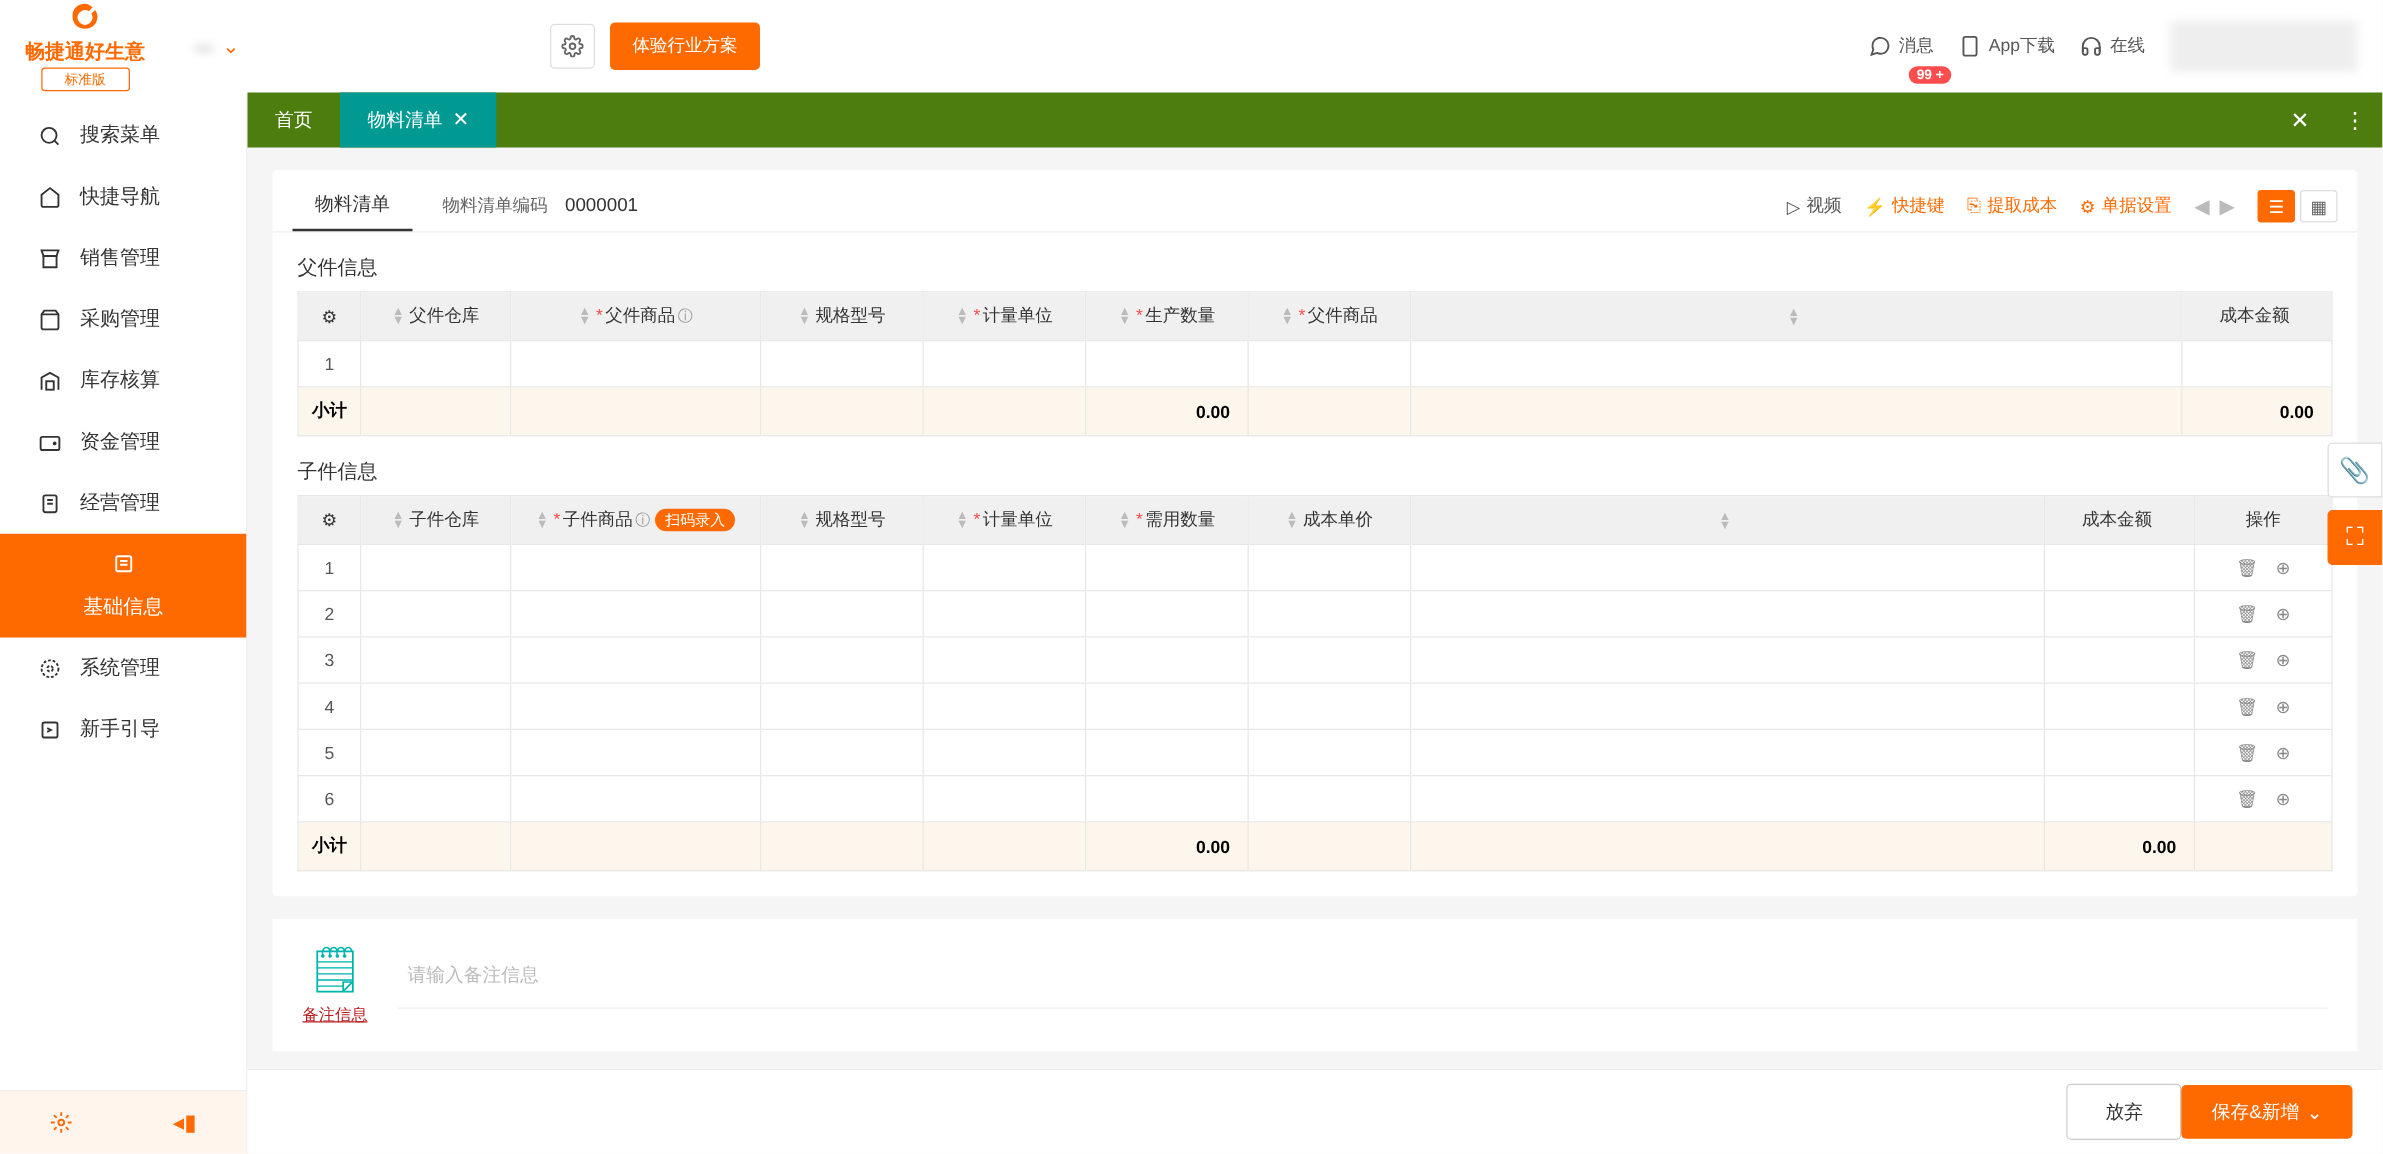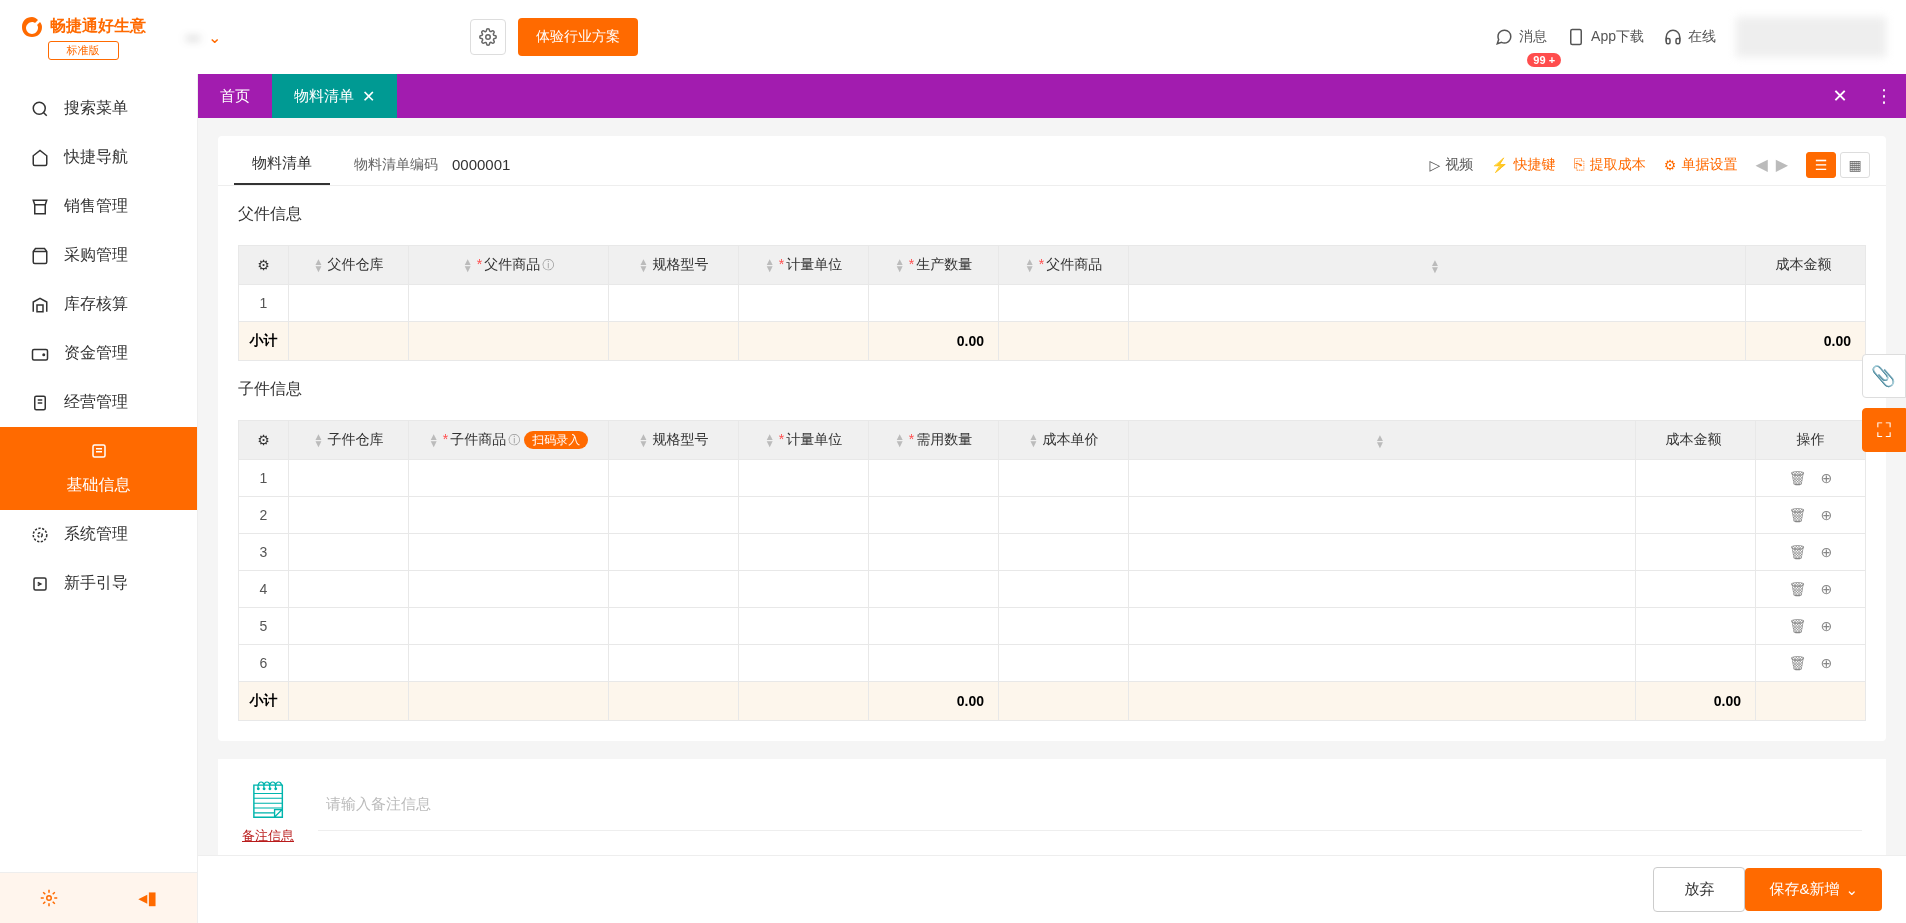--- a/index.html
+++ b/index.html
@@ -24,21 +24,21 @@
 
 .sidebar { position: absolute; left: 0; top: 74px; width: 198px; bottom: 0; background: #fff; border-right: 1px solid #eee; display: flex; flex-direction: column; }
 .menu-items { flex: 1; padding-top: 10px; }
 .menu-item { display: flex; align-items: center; gap: 14px; padding: 14px 30px; font-size: 16px; color: #333; cursor: pointer; }
 .menu-item.active { background: #ff6a00; color: #fff; flex-direction: column; }
 .menu-icon { width: 20px; height: 20px; display: flex; align-items: center; justify-content: center; }
 .sidebar-bottom { display: flex; border-top: 1px solid #eee; background: #fff5ed; }
 .sb-btn { flex: 1; height: 50px; display: flex; align-items: center; justify-content: center; color: #ff6a00; cursor: pointer; font-size: 18px; }
 
 
-.tab-bar { position: absolute; left: 198px; top: 74px; right: 0; height: 44px; background: #a21caf; display: flex; align-items: center; }
+.tab-bar { position: absolute; left: 198px; top: 74px; right: 0; height: 44px; background: #4d7c0f; display: flex; align-items: center; }
 .tab { height: 44px; padding: 0 22px; display: flex; align-items: center; gap: 8px; font-size: 15px; color: #fff; cursor: pointer; }
 .tab.active { background: #009a93; }
 .tab-close { font-size: 16px; cursor: pointer; }
 .tab-bar-right { margin-left: auto; display: flex; align-items: center; }
 .tbr-btn { width: 44px; height: 44px; display: flex; align-items: center; justify-content: center; color: #fff; cursor: pointer; font-size: 18px; }
 
 
 .content { position: absolute; left: 198px; top: 118px; right: 0; bottom: 0; padding: 18px 20px 0 20px; overflow: auto; }
 .card { background: #fff; border-radius: 4px; }
 .card-header { display: flex; align-items: center; padding: 8px 16px 0 16px; border-bottom: 1px solid #eee; }
@@ -47,21 +47,21 @@
 .bill-code-label { margin-left: 24px; font-size: 14px; color: #666; }
 .bill-code { margin-left: 14px; font-size: 15px; color: #333; }
 .card-header-right { margin-left: auto; display: flex; align-items: center; gap: 18px; font-size: 14px; }
 .chr-item { display: flex; align-items: center; gap: 5px; cursor: pointer; color: #555; }
 .chr-item.orange { color: #ff6a00; }
 .nav-arrows { display: flex; align-items: center; gap: 8px; color: #bbb; font-size: 16px; }
 .view-toggle { display: flex; gap: 4px; }
 .vt-btn { width: 30px; height: 26px; border: 1px solid #ddd; border-radius: 3px; display: flex; align-items: center; justify-content: center; cursor: pointer; color: #666; font-size: 14px; }
 .vt-btn.active { background: #ff6a00; color: #fff; border-color: #ff6a00; }
 
-.section-title { padding: 18px 20px 20px 20px; font-size: 16px; color: #333; }
+.section-title { padding: 18px 20px 8px 20px; font-size: 16px; color: #333; }
 .table-wrap { padding: 0 20px; }
 table { width: 100%; border-collapse: collapse; }
 th, td { border: 1px solid #e8e8e8; padding: 10px 10px; font-size: 14px; text-align: center; }
 th { background: #f0f0f0; font-weight: normal; color: #333; position: relative; }
 th.wide { width: auto; }
 th .req { color: #ff4d4d; margin-right: 2px; }
 th .help { color: #999; font-size: 12px; margin-left: 2px; }
 th .sort { color: #bbb; font-size: 10px; display: inline-flex; flex-direction: column; line-height: 7px; margin-right: 4px; vertical-align: middle; }
 .scan-badge { background: #ff6a00; color: #fff; font-size: 12px; padding: 2px 8px; border-radius: 10px; margin-left: 4px; }
 td.row-num { background: #fff; color: #555; width: 50px; }
@@ -87,21 +87,21 @@
 .sf-btn { width: 44px; height: 44px; background: #fff; border: 1px solid #ddd; border-radius: 4px 0 0 4px; display: flex; align-items: center; justify-content: center; color: #666; cursor: pointer; font-size: 20px; }
 .sf-btn.orange { background: #ff6a00; color: #fff; border-color: #ff6a00; }
 
 .icon-svg { width: 18px; height: 18px; }
 </style>
 </head>
 <body>
 
 <div class="top-header">
   <div class="logo-box">
-    <div style="display:flex;align-items:center;gap:6px;">
+    <div style="display:flex;align-items:center;gap:6px;flex-direction:column;">
       <svg class="logo-icon" viewBox="0 0 24 24" fill="currentColor">
           <path d="M12 2C6 2 2 6 2 12s4 10 10 10 10-4 10-10c0-2-1-4-2-5l-3 3c1 1 1 2 1 3 0 3-3 6-6 6s-6-3-6-6 3-6 6-6c1 0 2 0 3 1l3-3C16 3 14 2 12 2z"></path>
         </svg>
       <span class="logo-text">畅捷通好生意</span>
     </div>
     <span class="logo-sub">标准版</span>
   </div>
   <div class="company-select">
     <span class="company-name">—</span>
     <span class="chevron-down">⌄</span>

